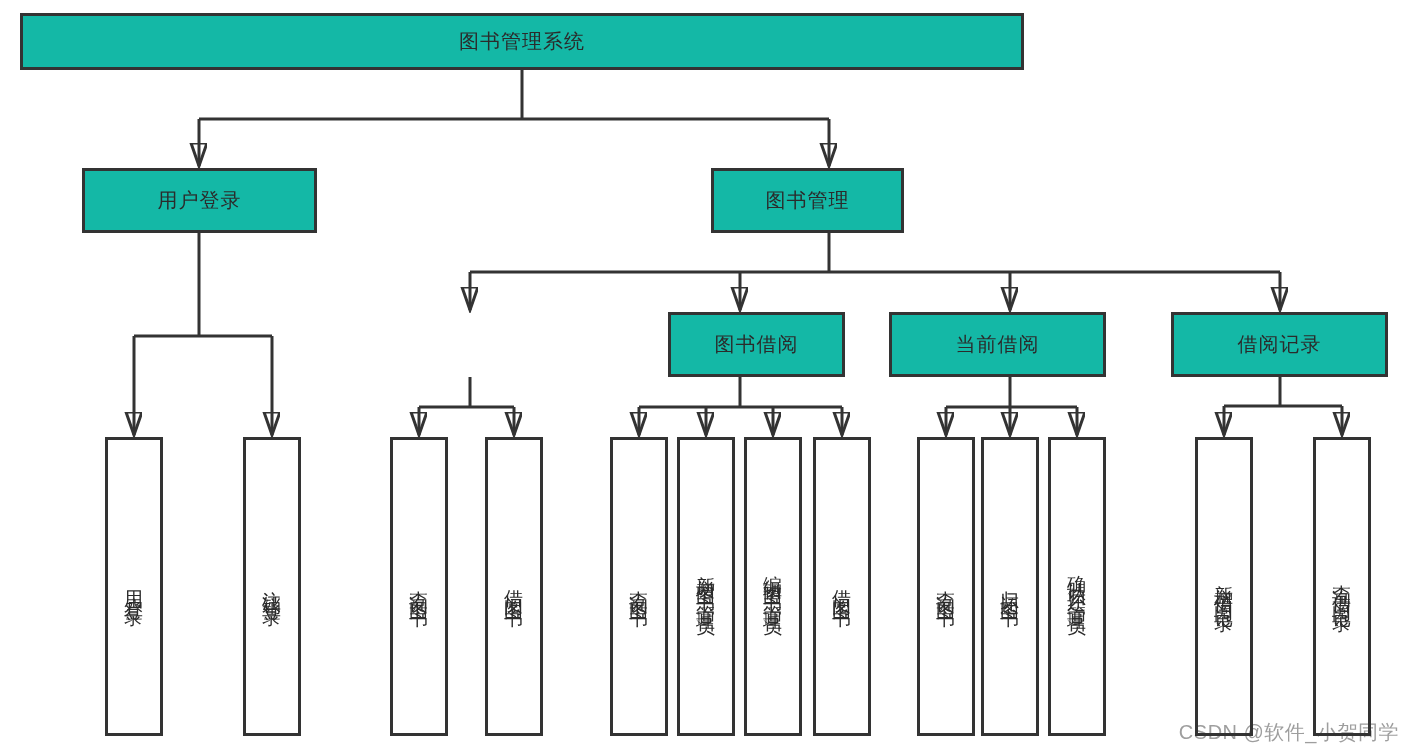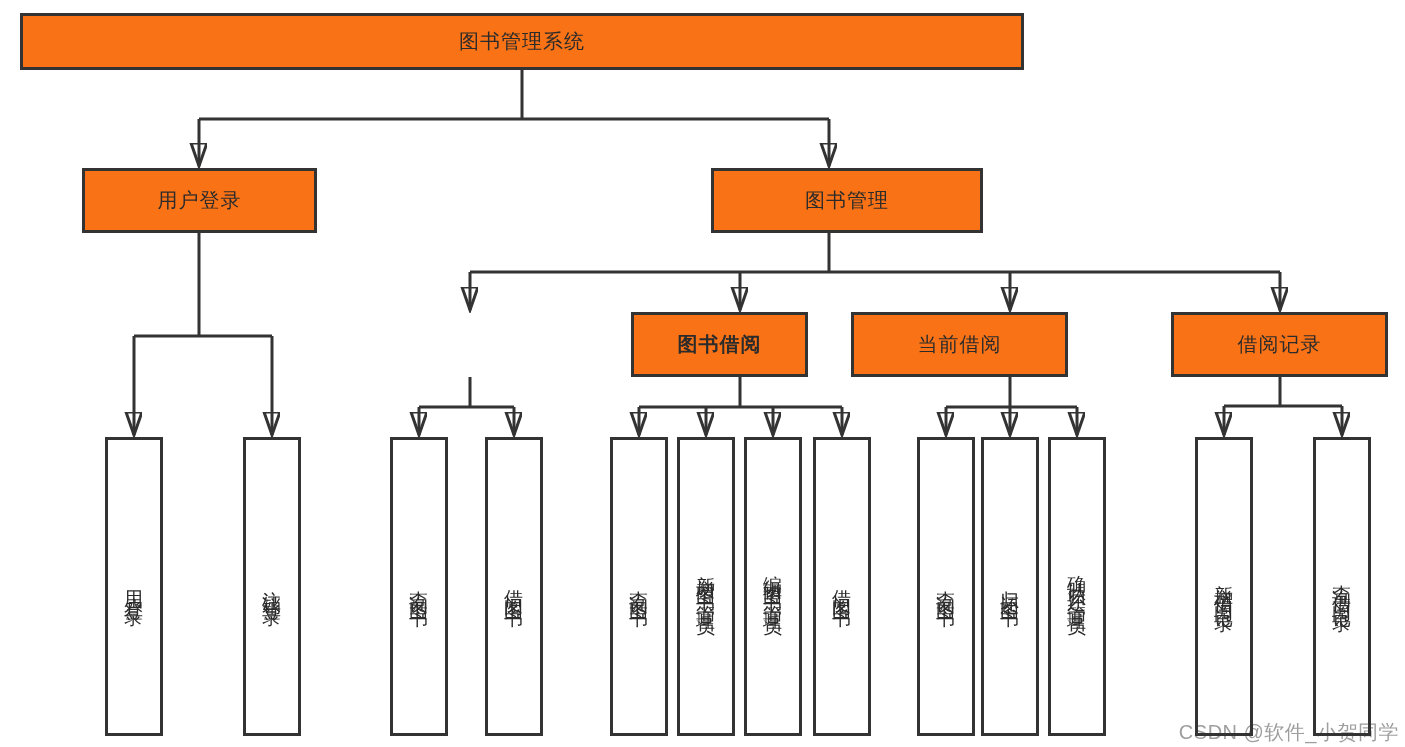--- a/index.html
+++ b/index.html
@@ -15,21 +15,21 @@
     position:relative;
     width:1405px;height:747px;
     background:var(--bg);
     overflow:hidden;
   }
   .wires{position:absolute;left:0;top:0;width:1405px;height:747px;}
   .wires path,.wires line{stroke:var(--line);stroke-width:3;fill:none;}
   .box{
     position:absolute;
     border:3px solid var(--line);
-    background:#f97316;
+    background:#14b8a6;
     display:flex;align-items:center;justify-content:center;
     color:var(--text);
     font-size:20px;
     letter-spacing:1px;
     z-index:2;
   }
   .leaf{
     position:absolute;
     top:437px;height:299px;width:58px;
     border:3px solid var(--line);
@@ -104,28 +104,28 @@
     <line x1="1342" y1="406" x2="1342" y2="435" marker-end="url(#arrow)"></line>
   </svg>
 
   <div class="box" style="left:20px;top:13px;width:1004px;height:57px;">
     <span>图书管理系统</span>
   </div>
 
   <div class="box" style="left:82px;top:168px;width:235px;height:65px;">
     <span>用户登录</span>
   </div>
-  <div class="box" style="left:711px;top:168px;width:272px;height:65px;">
+  <div class="box" style="left:711px;top:168px;width:193px;height:65px;">
     <span>图书管理</span>
   </div>
 
-  <div class="box" style="left:631px;top:312px;width:177px;height:65px;font-weight:bold;">
+  <div class="box" style="left:668px;top:312px;width:177px;height:65px;">
     <span>图书借阅</span>
   </div>
-  <div class="box" style="left:851px;top:312px;width:217px;height:65px;">
+  <div class="box" style="left:889px;top:312px;width:217px;height:65px;">
     <span>当前借阅</span>
   </div>
   <div class="box" style="left:1171px;top:312px;width:217px;height:65px;text-align:right;">
     <span>借阅记录</span>
   </div>
 
   <div class="leaf" style="left:105px;">
     <span>用户登录</span>
   </div>
   <div class="leaf" style="left:243px;">

